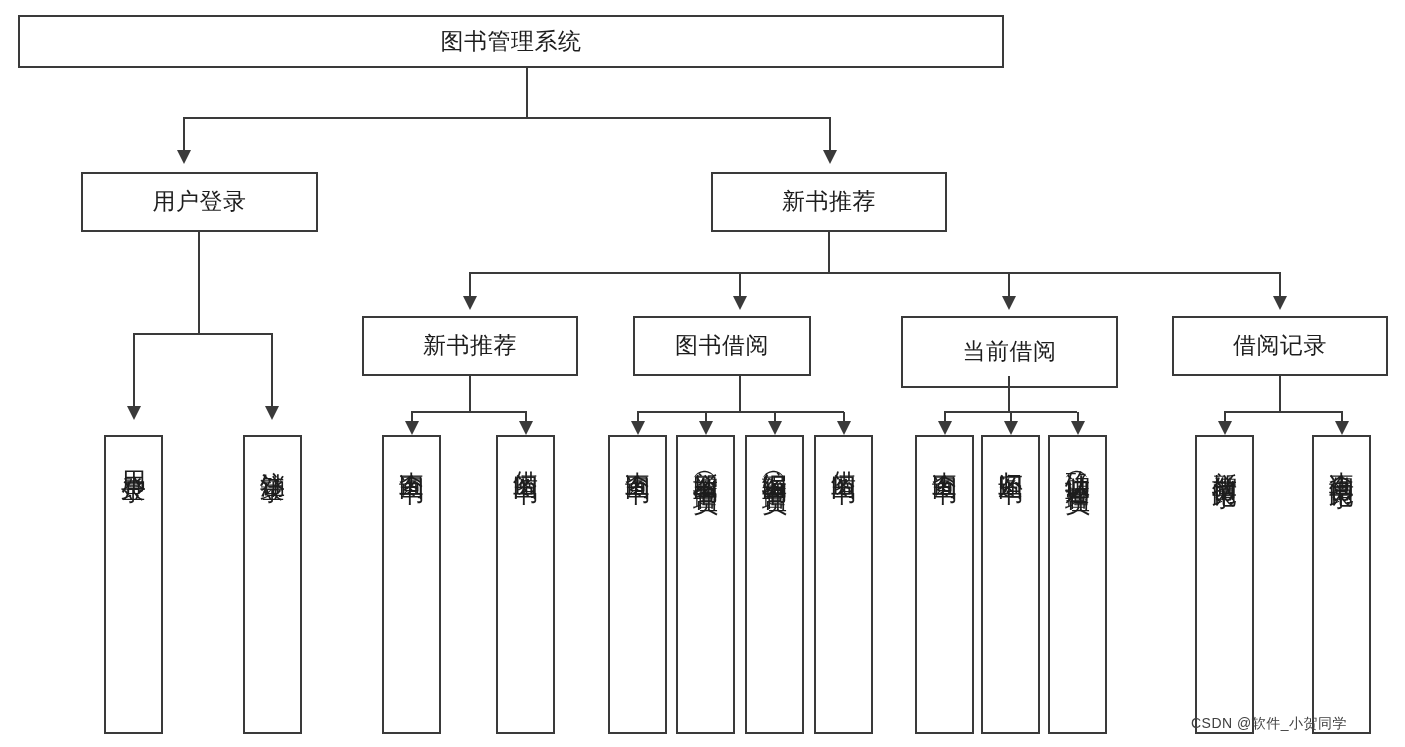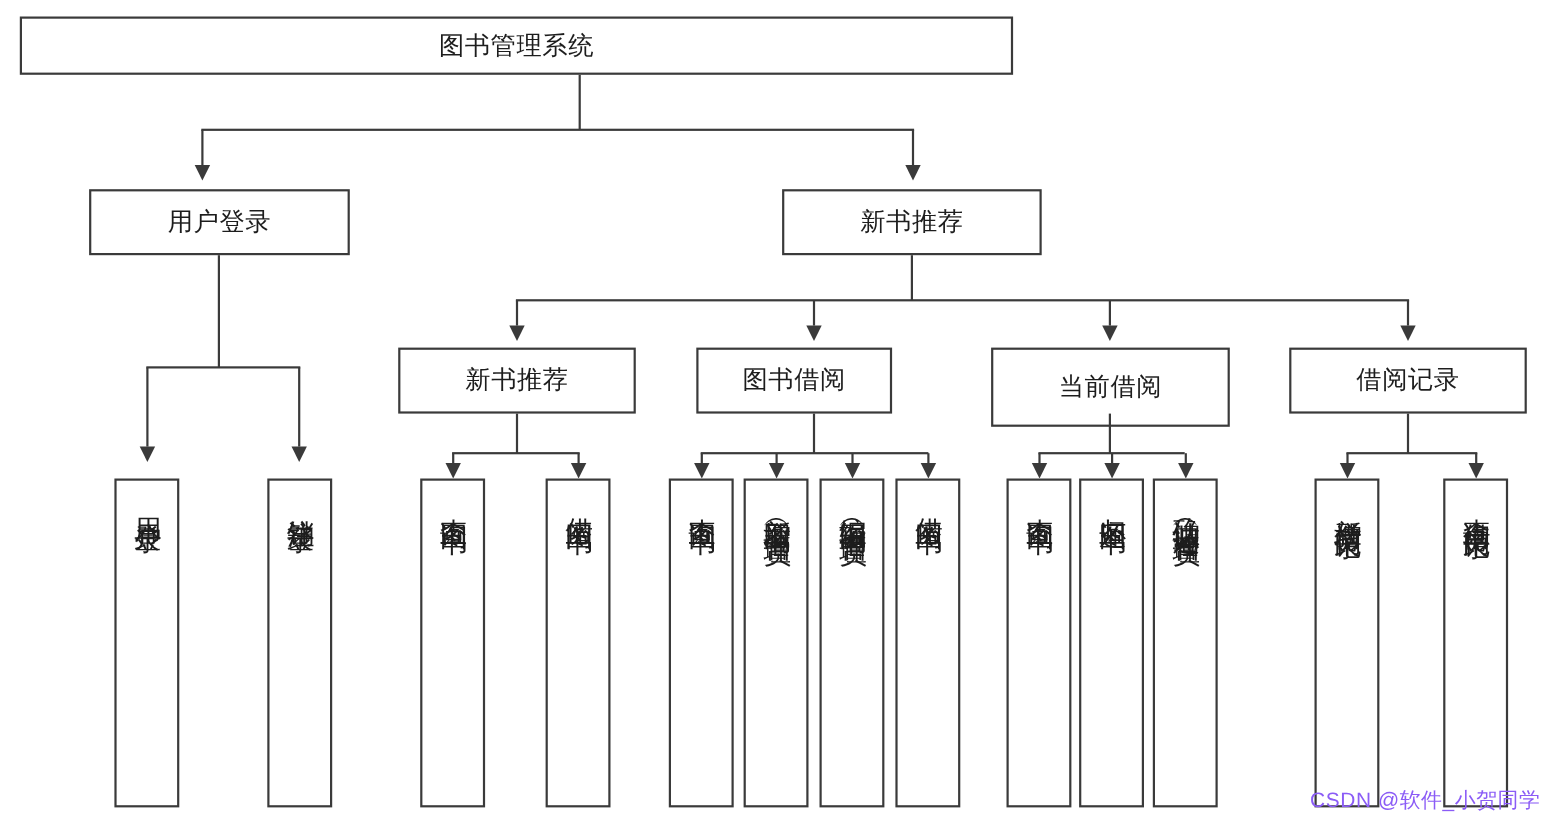--- a/index.html
+++ b/index.html
@@ -59,33 +59,33 @@
   .arrow{
     position:absolute;
     width:0;height:0;
     border-left:7px solid transparent;
     border-right:7px solid transparent;
     border-top:14px solid #3a3a3a;
   }
   
   #watermark{
     position:absolute;
-    font-size:19px;
-    color:#8b5cf6;
+    font-size:14px;
+    color:#404040;
     letter-spacing:0.5px;
     white-space:nowrap;
     pointer-events:none;
   }
 </style>
 </head>
 <body>
 
 <div id="canvas">
 
-  <div class="node h root" style="left:18px;top:15px;width:903px;height:53px;align-items:center;">
+  <div class="node h root" style="left:18px;top:15px;width:986px;height:53px;align-items:center;">
     <span class="lbl">图书管理系统</span>
   </div>
 
   <div class="seg vline" style="left:526px;top:68px;height:50px;"></div>
 
   <div class="seg hline" style="left:183px;top:117px;width:648px;"></div>
 
   <div class="seg vline" style="left:183px;top:118px;height:32px;"></div>
   <div class="arrow" style="left:177px;top:150px;"></div>
   <div class="seg vline" style="left:829px;top:118px;height:32px;"></div>

